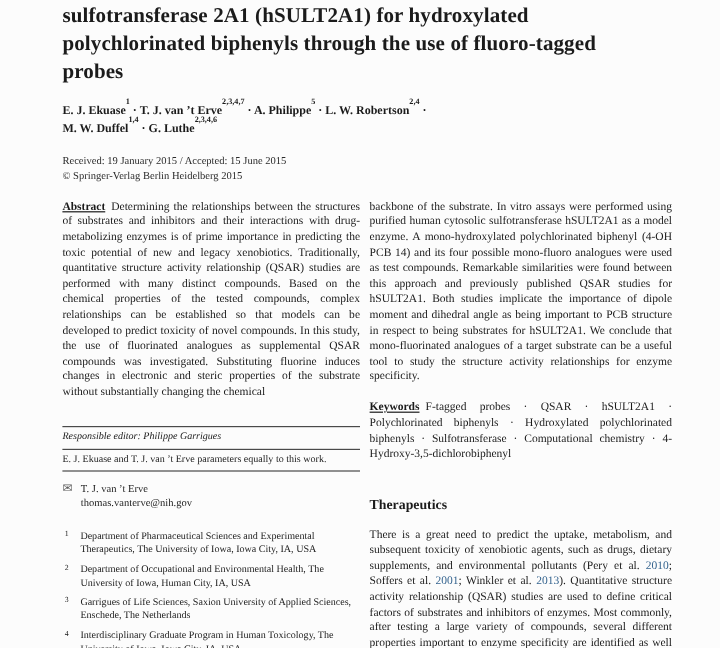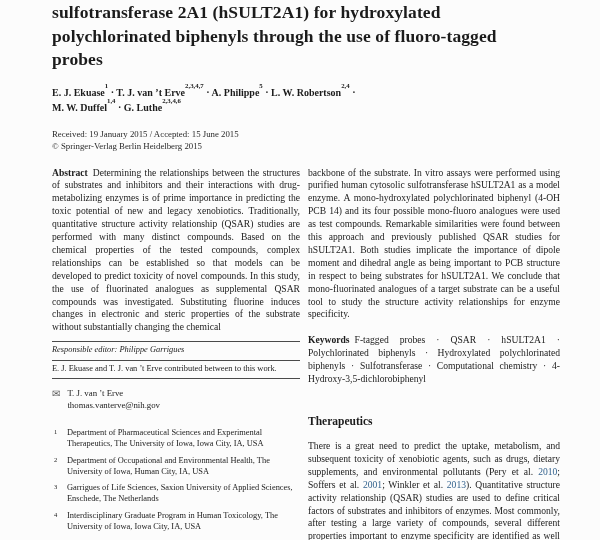--- a/index.html
+++ b/index.html
@@ -46,24 +46,24 @@
     gap: 8px;
   }
   .col-left  { width: 248px; flex: none; }
   .col-right { width: 252px; flex: none; }
 
   .para {
     font-size: 9.6px;
     line-height: 12.9px;
     text-align: justify;
   }
-  .plabel { font-weight: bold; margin-right: 5px; }
+  .plabel { font-weight: bold; margin-right: 5px; text-decoration: underline; }
 
   .hr { height: 1px; background: #4a4a4a; }
-  .notes { margin-top: 7px; }
+  .notes { margin-top: 21px; }
   .note {
     font-size: 8.4px;
     line-height: 10.5px;
     padding: 3px 0 4px 0;
   }
   .note.italic { font-style: italic; }
 
   .correspondence {
     margin-top: 9px;
     display: flex;
@@ -136,21 +136,21 @@
 
   <div class="columns">
 
     <div class="col-left">
       <p class="para"><span class="plabel">Abstract</span><span>Determining the relationships between the structures of substrates and inhibitors and their interactions with drug-metabolizing enzymes is of prime importance in predicting the toxic potential of new and legacy xenobiotics. Traditionally, quantitative structure activity relationship (QSAR) studies are performed with many distinct compounds. Based on the chemical properties of the tested compounds, complex relationships can be established so that models can be developed to predict toxicity of novel compounds. In this study, the use of fluorinated analogues as supplemental QSAR compounds was investigated. Substituting fluorine induces changes in electronic and steric properties of the substrate without substantially changing the chemical</span></p>
 
       <div class="notes">
         <div class="hr"></div>
         <div class="note italic">Responsible editor: Philippe Garrigues</div>
         <div class="hr"></div>
-        <div class="note">E. J. Ekuase and T. J. van ’t Erve contributed between to this work.</div>
+        <div class="note">E. J. Ekuase and T. J. van ’t Erve parameters equally to this work.</div>
         <div class="hr"></div>
       </div>
 
       <div class="correspondence">
         <span class="env-icon">✉</span>
         <span>
           <span>T. J. van ’t Erve</span><br>
           <a href="#" class="corr-email">thomas.vanterve@nih.gov</a>
         </span>
       </div>

